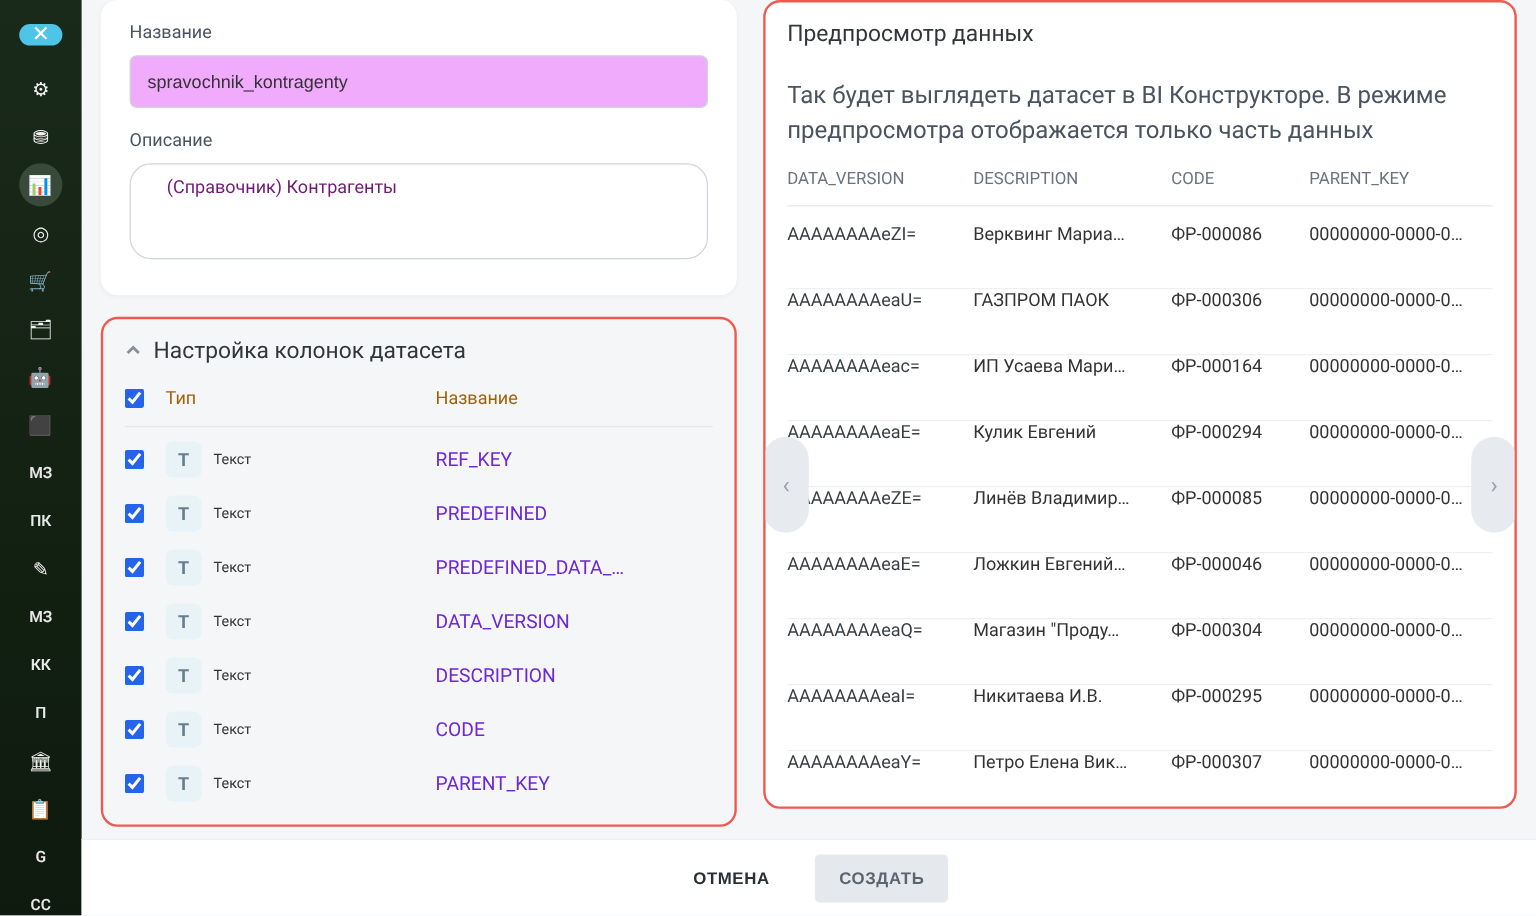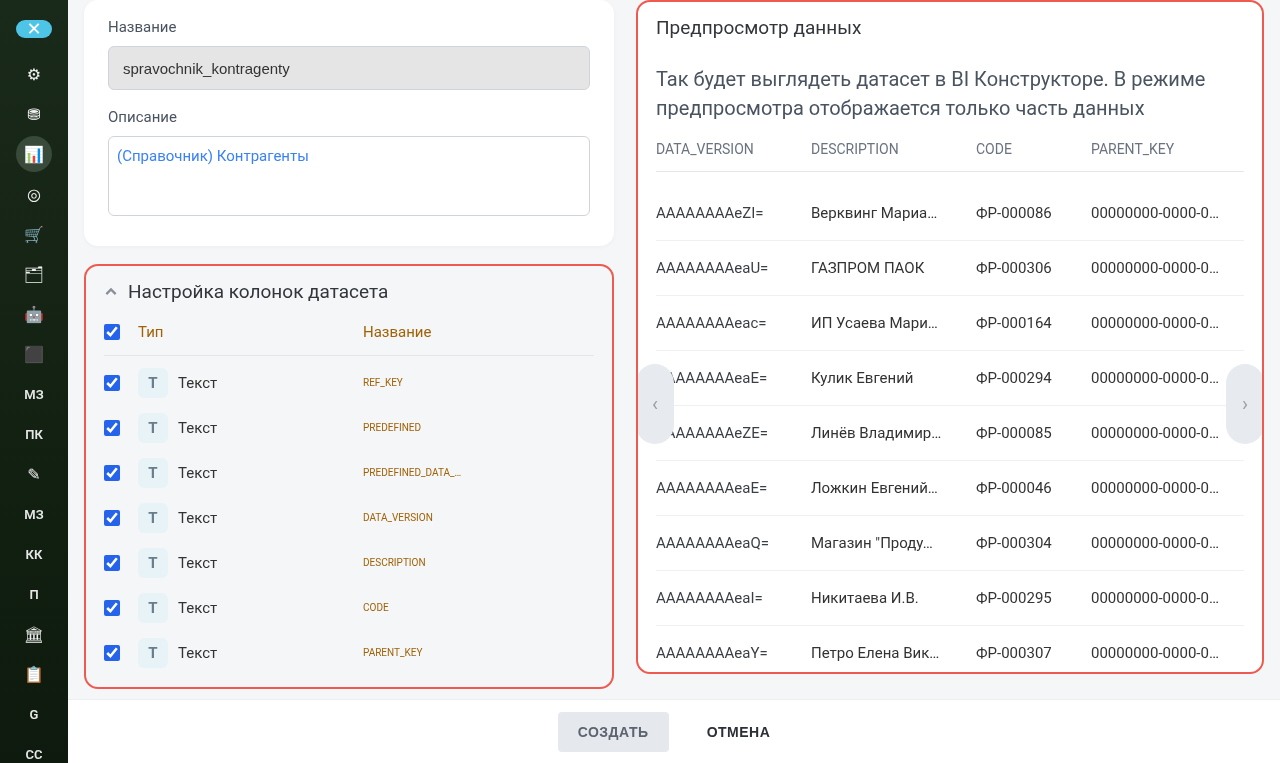--- a/index.html
+++ b/index.html
@@ -15,48 +15,48 @@
 
 
 .main { position: absolute; left: 68px; top: 0; right: 0; height: 100%; display: flex; gap: 22px; padding: 0 16px 72px 16px; }
 
 .card { background: #fff; border-radius: 14px; box-shadow: 0 1px 4px rgba(0,0,0,0.04); }
 
 .left-col { flex: 0 0 530px; display: flex; flex-direction: column; gap: 18px; padding-top: 0; }
 
 .form-card { padding: 18px 24px 26px 24px; }
 .fld-label { font-size: 15px; color: #4a5460; margin-bottom: 10px; }
-.fld-input { width: 100%; height: 44px; border: 1px solid #cfd4db; border-radius: 6px; padding: 0 14px; font-size: 15px; color: #333; background: #e5e5e5; }
-.fld-textarea { width: 100%; height: 80px; border: 1px solid #cfd4db; border-radius: 6px; padding: 10px 8px; font-size: 15px; color: #3b82f6; resize: none; background: #fff; font-family: inherit; }
+.fld-input { width: 100%; height: 44px; border: 1px solid #cfd4db; border-radius: 6px; padding: 0 14px; font-size: 15px; color: #333; background: #f0abfc; }
+.fld-textarea { width: 100%; height: 80px; border: 1px solid #cfd4db; border-radius: 18px; padding: 10px 30px; font-size: 15px; color: #701a75; resize: none; background: #fff; font-family: inherit; }
 
 .columns-card { padding: 14px 18px 12px 18px; border: 2px solid #ef5a50; border-radius: 14px; }
 .columns-header { display: flex; align-items: center; gap: 10px; margin-bottom: 16px; }
 .chevron-down { width: 14px; height: 14px; color: #8a8f98; }
 .columns-title { font-size: 19px; color: #32363b; }
 
 .col-head-row { display: flex; align-items: center; padding: 4px 0 14px 0; border-bottom: 1px solid #e3e6eb; margin-bottom: 4px; }
 .col-row { display: flex; align-items: center; height: 45px; }
 .col-cb { width: 34px; display:flex; justify-content:flex-start; }
 .col-type { width: 225px; display:flex; align-items:center; gap: 10px; }
-.col-name { flex: 1; font-size: 10px; color: #a16207; white-space: nowrap; overflow: hidden; text-overflow: ellipsis; }
+.col-name { flex: 1; font-size: 16px; color: #6d28d9; white-space: nowrap; overflow: hidden; text-overflow: ellipsis; }
 .type-badge { width: 30px; height: 30px; background: #e8f3f8; border-radius: 6px; display:flex; align-items:center; justify-content:center; font-weight: 700; color: #6a7d8c; font-size: 15px; }
-.type-text { font-size: 15px; color: #333; }
+.type-text { font-size: 12px; color: #333; }
 .th { font-size: 15px; color: #a16207; }
 input[type=checkbox] { width: 16px; height: 16px; accent-color: #2563eb; cursor: pointer; }
 
 .right-col { flex: 1; position: relative; padding-top: 0; }
 .preview-card { background: #fff; border: 2px solid #ef5a50; border-radius: 14px; padding: 14px 18px 0 18px; height: 674px; position: relative; overflow: hidden; }
 .preview-title { font-size: 19px; color: #32363b; margin-bottom: 26px; }
 .preview-sub { font-size: 20px; color: #4a5460; margin-bottom: 18px; line-height: 1.45; }
 
 .tbl-head { display:flex; border-bottom: 1px solid #e3e6eb; padding-bottom: 14px; }
 .tcell { font-size: 14px; color: #6b7280; white-space: nowrap; overflow: hidden; text-overflow: ellipsis; }
 .c1 { width: 155px; } .c2 { width: 165px; } .c3 { width: 115px; } .c4 { width: 140px; }
 
-.tbl-row { display:flex; align-items:center; height: 55px; border-bottom: 1px solid #eef0f3; }
+.tbl-row { display:flex; height: 55px; border-bottom: 1px solid #eef0f3; }
 .tbl-row .tcell { font-size: 15px; color: #333; }
 .tbl-row .c1 { color: #3a3f46; }
 
 .scroll-handle { position: absolute; top: 362px; width: 38px; height: 80px; background: #e7eaef; border-radius: 20px; display:flex; align-items:center; justify-content:center; color: #9aa0a8; font-size: 20px; cursor: pointer; }
 .scroll-handle.left { left: -2px; }
 .scroll-handle.right { right: -2px; }
 
 
 .footer { position: absolute; left: 68px; right: 0; bottom: 0; height: 64px; background: #fff; display:flex; align-items:center; justify-content:center; gap: 18px; border-top: 1px solid #eceff3; }
 .btn { height: 40px; padding: 0 20px; border-radius: 4px; font-size: 14px; font-weight: 700; letter-spacing: 0.5px; cursor: pointer; border: none; text-transform: uppercase; }
@@ -260,15 +260,15 @@
             <div class="tcell c4">00000000-0000-0…</div>
           </div>
         </div>
       <div class="scroll-handle left">‹</div>
       <div class="scroll-handle right">›</div>
     </div>
   </div>
 </div>
 
 <div class="footer">
+  <button class="btn secondary">Отмена</button>
   <button class="btn primary">Создать</button>
-  <button class="btn secondary">Отмена</button>
 </div>
 
 </body></html>

